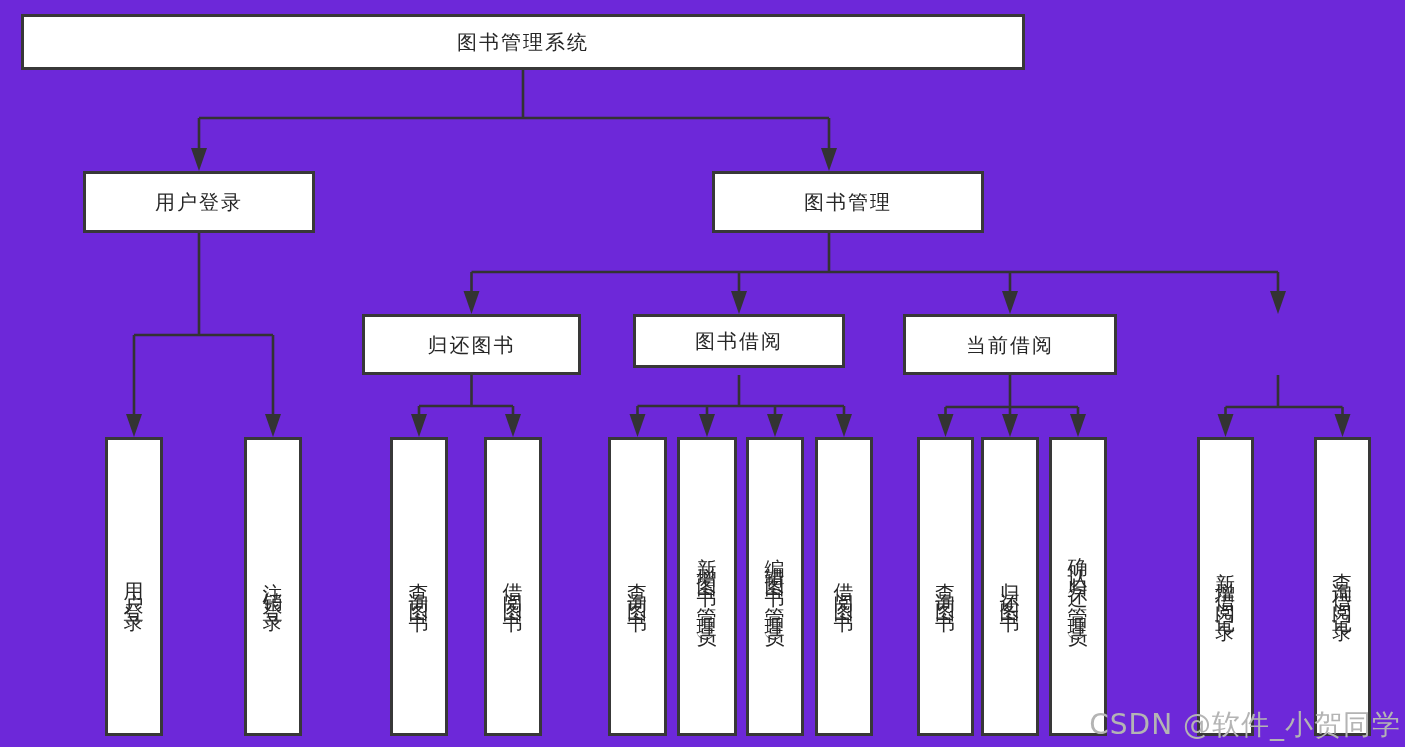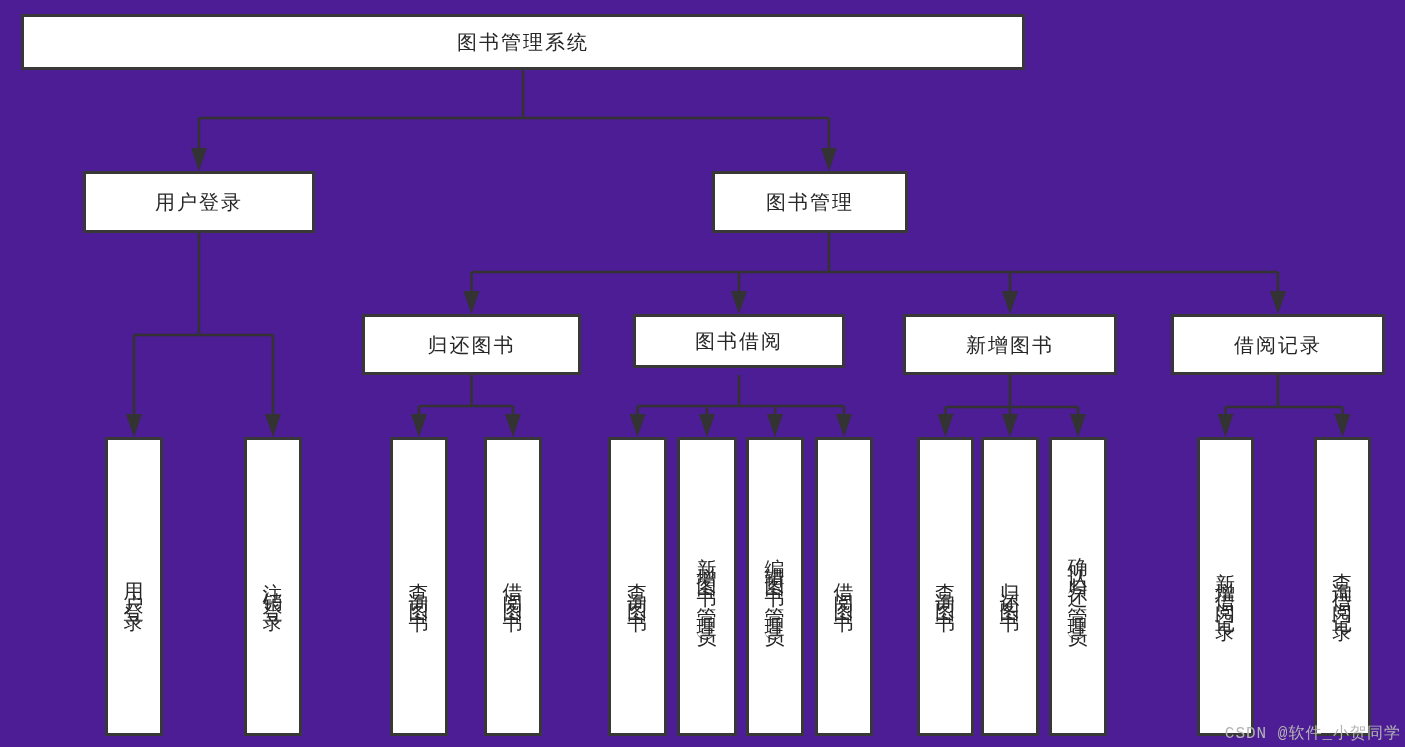--- a/index.html
+++ b/index.html
@@ -5,21 +5,21 @@
   html, body {
     margin: 0;
     padding: 0;
     background: #ffffff;
     font-family: "DejaVu Sans", "Liberation Sans", sans-serif;
   }
   .canvas {
     position: relative;
     width: 1405px;
     height: 747px;
-    background: #4c1d95;
+    background: #6d28d9;
     overflow: hidden;
   }
   svg.wires {
     position: absolute;
     left: 0; top: 0;
     width: 1405px;
     height: 747px;
     z-index: 1;
   }
   .node {
@@ -43,26 +43,25 @@
     writing-mode: vertical-rl;
     text-orientation: mixed;
     letter-spacing: 10px;
     line-height: 1;
     white-space: nowrap;
   }
   .watermark {
     position: absolute;
     right: 4px;
     bottom: 3px;
-    font-size: 16px;
+    font-size: 28px;
     letter-spacing: 1px;
     color: #b4b4b4;
     z-index: 10;
     white-space: nowrap;
-    font-family: Liberation Mono, monospace;
   }
 </style>
 </head>
 <body>
 
 <div class="canvas">
 
   <svg class="wires" viewBox="0 0 1405 747" xmlns="http://www.w3.org/2000/svg">
     <g stroke="#333333" stroke-width="2.6" fill="none">
 
@@ -103,35 +102,32 @@
     </g>
   </svg>
 
   <div class="node h" style="left:21px;top:14px;width:1004px;height:56px">
     <span>图书管理系统</span>
   </div>
 
   <div class="node h" style="left:83px;top:171px;width:232px;height:62px">
     <span>用户登录</span>
   </div>
-  <div class="node h" style="left:712px;top:171px;width:196px;height:62px">
+  <div class="node h" style="left:712px;top:171px;width:272px;height:62px">
     <span>图书管理</span>
   </div>
 
   <div class="node h" style="left:362px;top:314px;width:219px;height:61px">
     <span>归还图书</span>
   </div>
   <div class="node h" style="left:633px;top:314px;width:212px;height:54px">
     <span>图书借阅</span>
   </div>
   <div class="node h" style="left:903px;top:314px;width:214px;height:61px">
-    <span>新增图书</span>
-  </div>
-  <div class="node h" style="left:1171px;top:314px;width:214px;height:61px">
-    <span>借阅记录</span>
+    <span>当前借阅</span>
   </div>
 
   <div class="node v" style="left:105px;top:437px;width:58px;height:299px">
     <span>用户登录</span>
   </div>
   <div class="node v" style="left:244px;top:437px;width:58px;height:299px">
     <span>注销登录</span>
   </div>
 
   <div class="node v" style="left:390px;top:437px;width:58px;height:299px">

